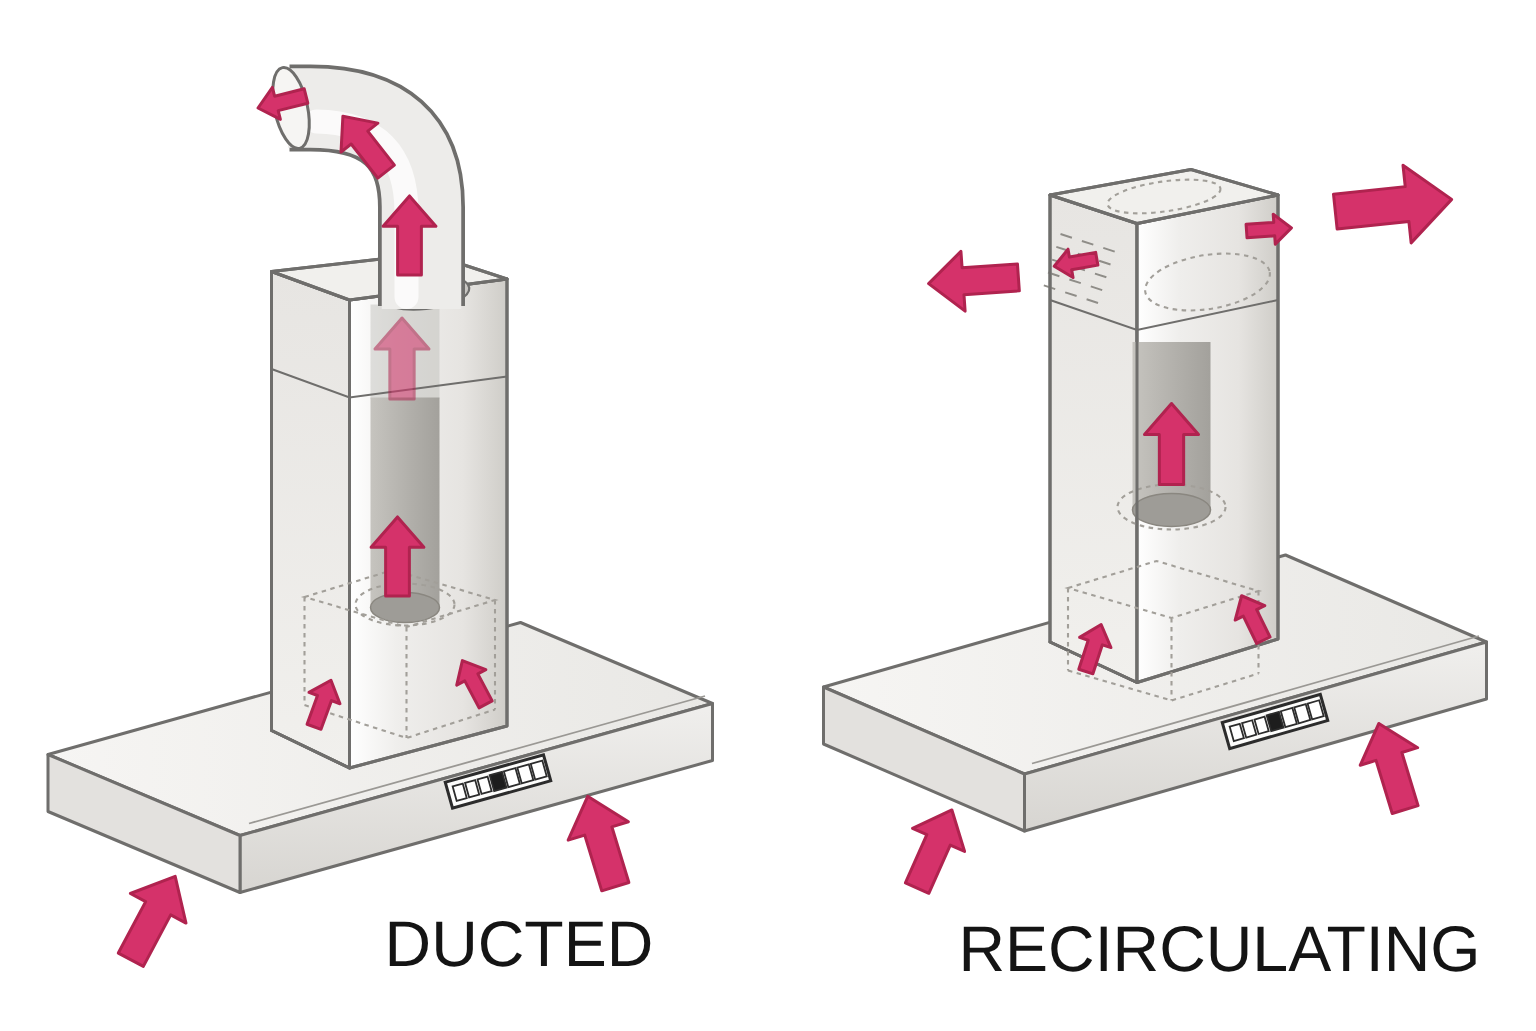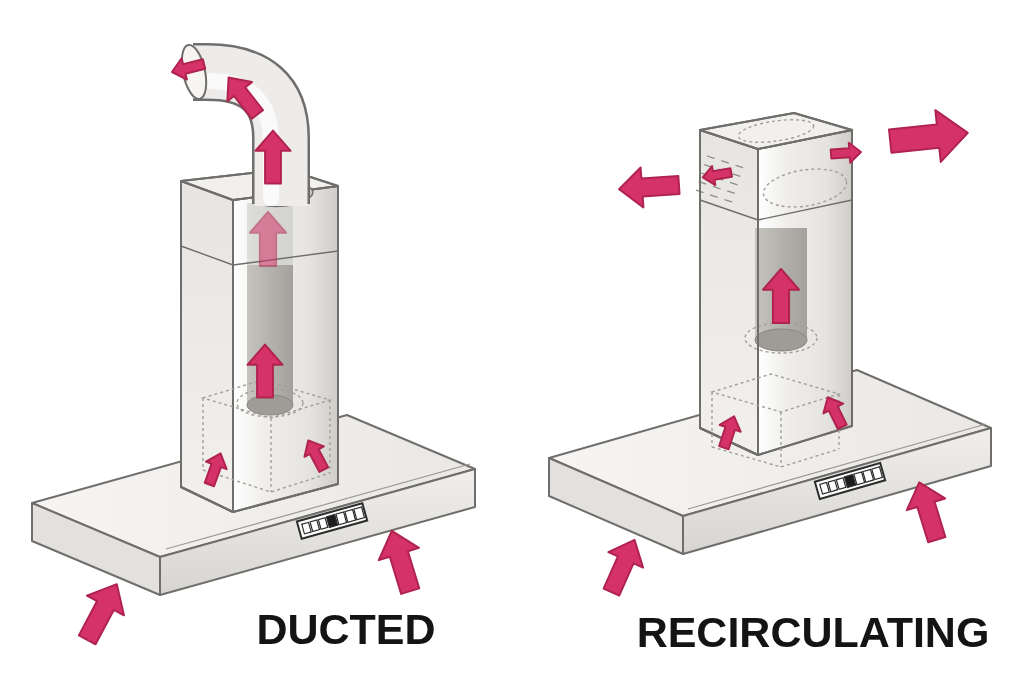--- a/index.html
+++ b/index.html
@@ -1,20 +1,20 @@
 <!DOCTYPE html>
 <html style="--background: #ffffff; --arrow-fill: #d5326a; --arrow-outline: #b0234f; --line: #6f6e6c; --label-text: #141414; --panel-dark-button: #1d1d1d; --metal-face-light: #f6f5f3; --metal-face-dark: #cfcdc8; --filter-grey: #aaa8a3;"><head>
 <meta charset="utf-8">
 <style>
   :root{
     --background:#ffffff; --arrow-fill:#d5326a; --arrow-outline:#b0234f;
     --line:#6f6e6c; --label-text:#141414; --panel-dark-button:#1d1d1d;
   }
   html,body{margin:0;padding:0;background:var(--background);}
-  .stage{width:1024px;height:687px;position:relative;background:var(--background);overflow:hidden;font-weight:bold;}
+  .stage{width:1024px;height:687px;position:relative;background:var(--background);overflow:hidden;}
   svg{display:block;}
   .face{stroke:var(--line);stroke-width:2;stroke-linejoin:round;}
   .edge{fill:none;stroke:var(--line);stroke-width:2;stroke-linejoin:round;stroke-linecap:round;}
   .edge-thin{fill:none;stroke:var(--line);stroke-width:1.4;}
   .dash{fill:none;stroke:#a29f99;stroke-width:1.4;stroke-dasharray:3 3;}
   .louver{fill:none;stroke:#8f8d88;stroke-width:1.3;}
   .arrow{fill:var(--arrow-fill);stroke:var(--arrow-outline);stroke-width:2;stroke-linejoin:round;}
   .faded{opacity:.55;}
   .label{font-family:"Liberation Sans","DejaVu Sans",sans-serif;font-size:43px;fill:var(--label-text);}
   .cell{fill:#ffffff;stroke:#2c2c2c;stroke-width:1.2;}

